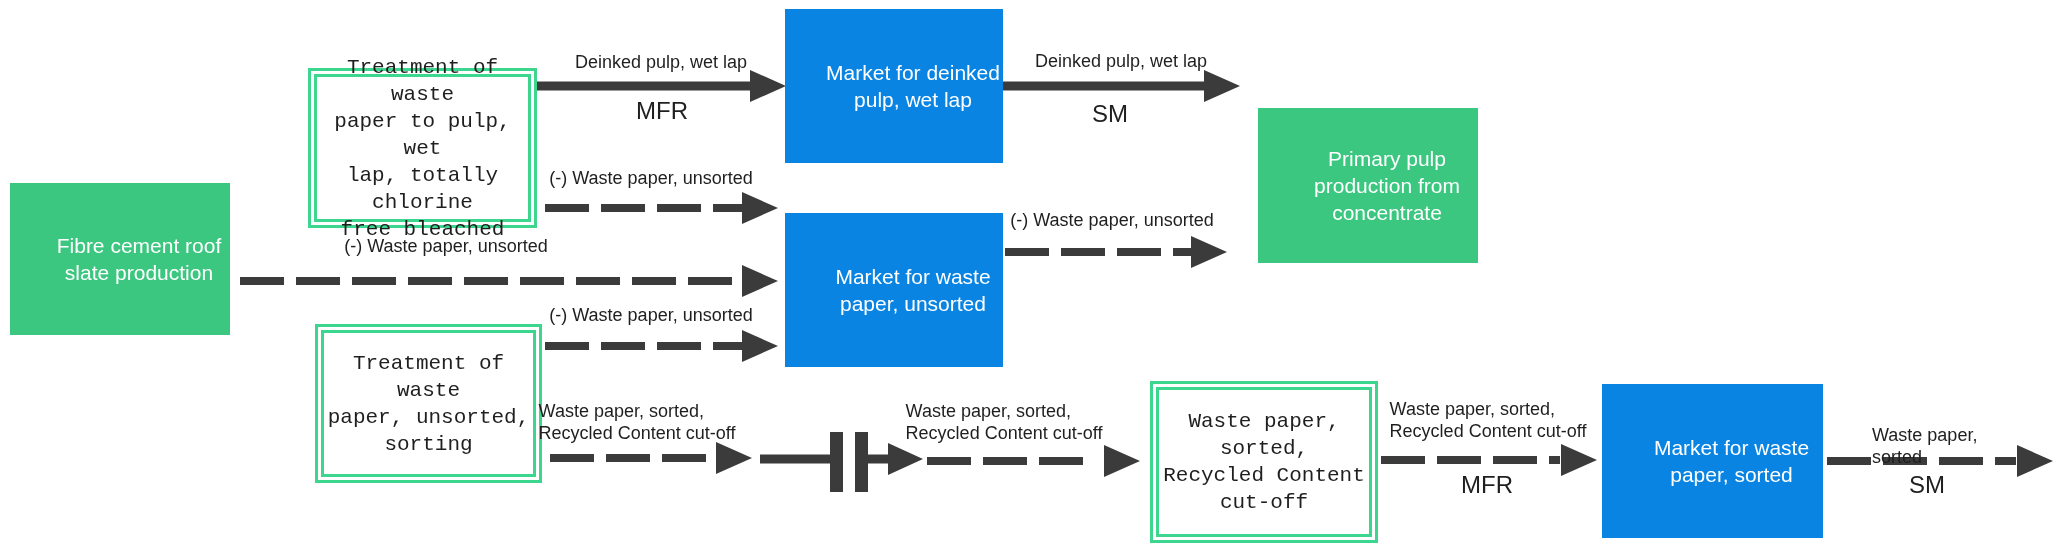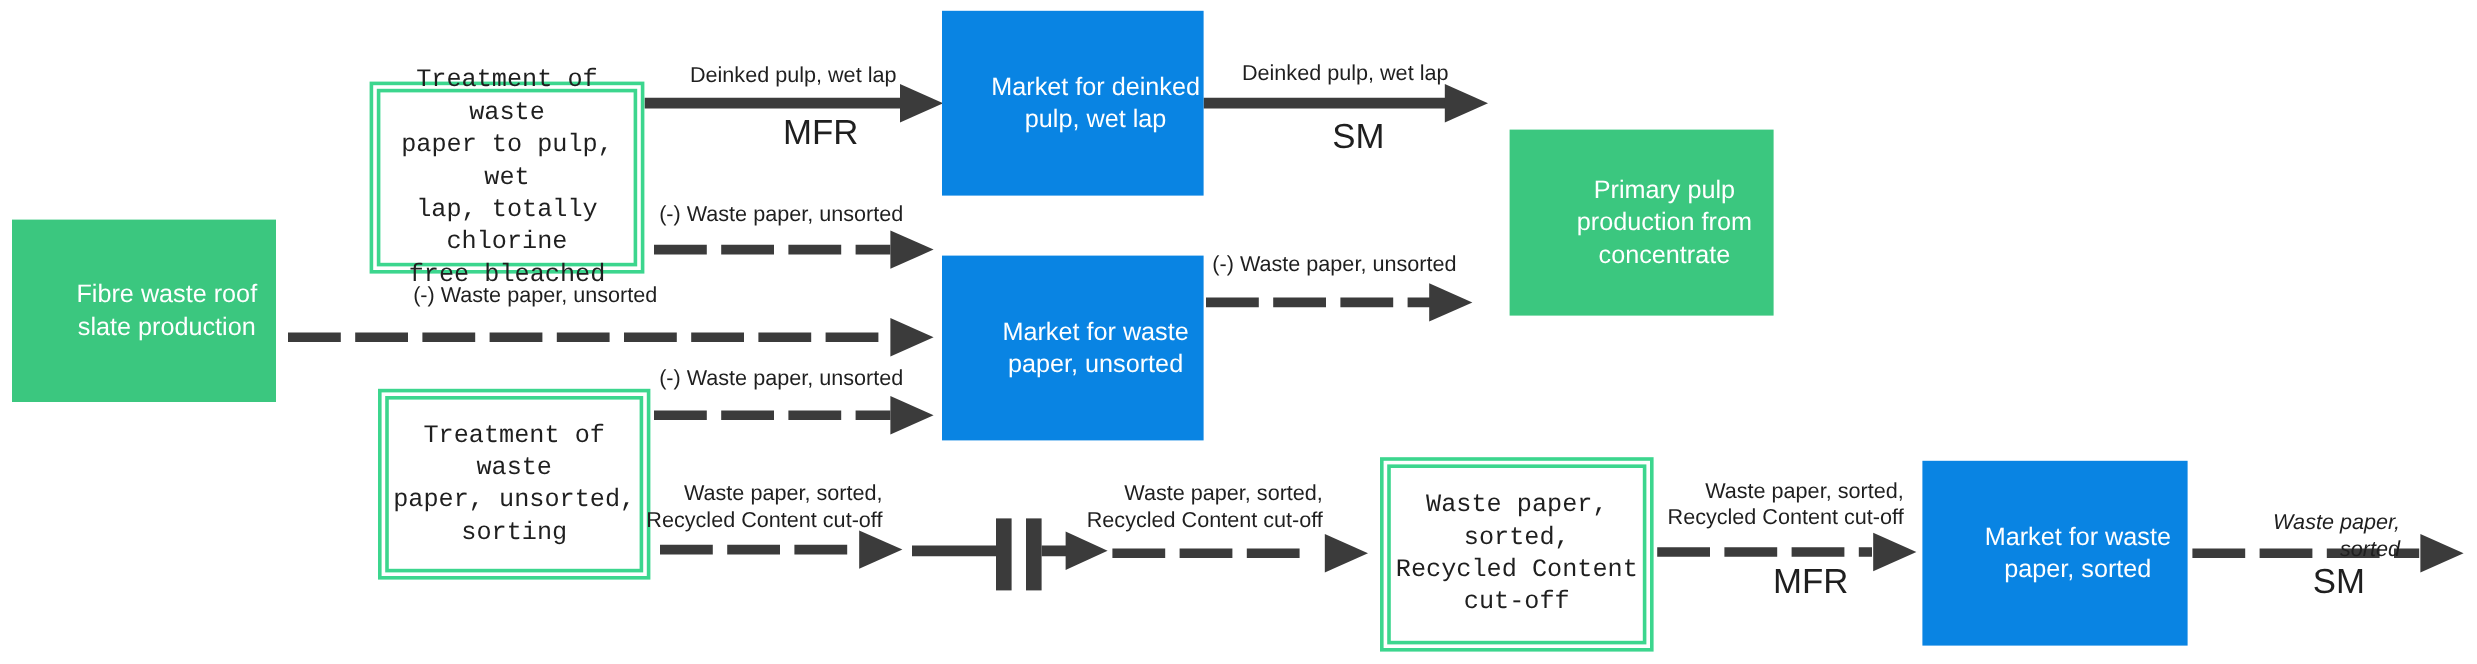--- a/index.html
+++ b/index.html
@@ -29,29 +29,28 @@
   }
   .node.outlined .inner {
     box-sizing:border-box;
     width:100%; height:100%;
     border:3px solid var(--outline_green,#3cd68e);
     display:flex; align-items:center; justify-content:center;
     text-align:center; white-space:pre-line;font-family:Liberation Mono, monospace;
   }
   .flow-label {
     position:absolute; transform:translateX(-50%);
-    text-align:right; white-space:pre-line;
+    text-align:left; white-space:pre-line;
     font-size:18px; line-height:22px;
     color:var(--text_dark,#1f1f1f);
   }
   .flow-tag {
     position:absolute; transform:translateX(-50%);
-    font-size:29px; line-height:30px;
+    font-size:24px; line-height:30px;
     color:var(--text_dark,#1f1f1f);
-    margin-left:22px;
   }
 </style>
 </head>
 <body>
 
 <div class="canvas">
 
   <svg class="arrow-layer" width="2064" height="553" viewBox="0 0 2064 553">
 
     <g fill="#3b3b3b" stroke="#3b3b3b">
@@ -106,21 +105,21 @@
       <line x1="1381" y1="460" x2="1560" y2="460" stroke-width="8" stroke-dasharray="44 12"></line>
       <polygon points="1561,444 1597,460 1561,476" stroke="none"></polygon>
     </g>
 
     <g fill="#3b3b3b" stroke="#3b3b3b">
       <line x1="1827" y1="461" x2="2016" y2="461" stroke-width="8" stroke-dasharray="44 12"></line>
       <polygon points="2017,445 2053,461 2017,477" stroke="none"></polygon>
     </g>
   </svg>
 
-  <div class="node green" style="left:10px; top:183px; width:220px; height:152px;">Fibre waste roof
+  <div class="node green" style="left:10px; top:183px; width:220px; height:152px;">Fibre cement roof
 slate production</div>
 
   <div class="node outlined" style="left:308px; top:68px; width:229px; height:160px;">
     <div class="inner">Treatment of waste
 paper to pulp, wet
 lap, totally chlorine
 free bleached</div>
   </div>
 
   <div class="node blue" style="left:785px; top:9px; width:218px; height:154px;">Market for deinked
@@ -166,16 +165,16 @@
   <div class="flow-label" style="left:637px; top:400px;">Waste paper, sorted,
 Recycled Content cut-off</div>
 
   <div class="flow-label" style="left:1004px; top:400px;">Waste paper, sorted,
 Recycled Content cut-off</div>
 
   <div class="flow-label" style="left:1488px; top:398px;">Waste paper, sorted,
 Recycled Content cut-off</div>
   <div class="flow-tag" style="left:1487px; top:470px;">MFR</div>
 
-  <div class="flow-label" style="left:1936px; top:424px;font-style:italic;">Waste paper, sorted</div>
+  <div class="flow-label" style="left:1936px; top:424px;">Waste paper, sorted</div>
   <div class="flow-tag" style="left:1927px; top:470px;">SM</div>
 
 </div>
 
 </body></html>

